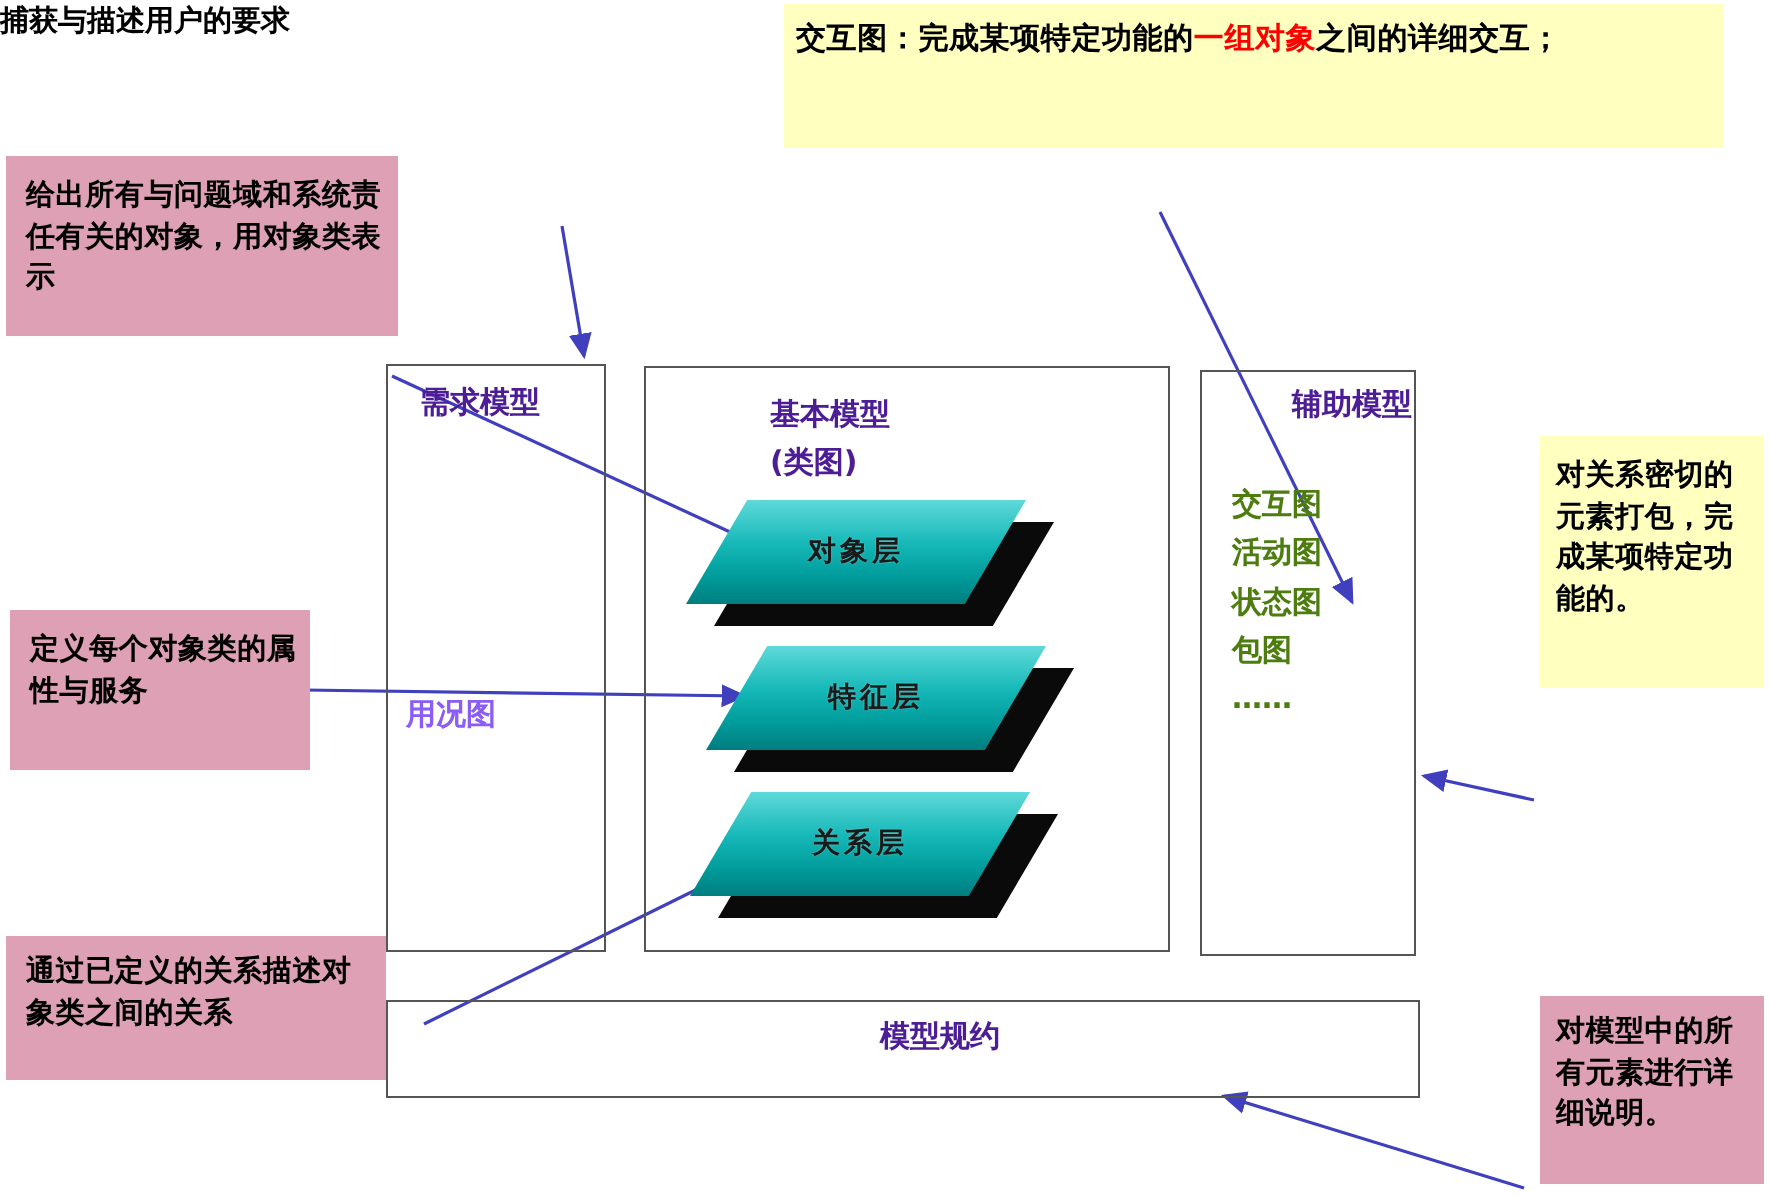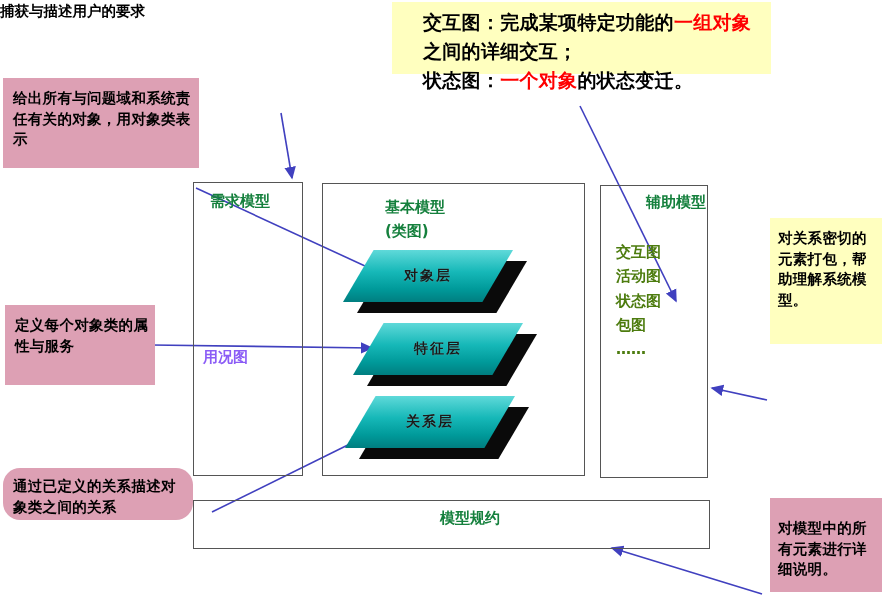--- a/index.html
+++ b/index.html
@@ -27,52 +27,51 @@
     line-height: 1.42;
     letter-spacing: 0.3px;
   }
   .note-pink { background: #dda0b4; }
   .note-yellow { background: #ffffbf; }
 
   
   #note-top-right {
     left: 392px;
     top: 2px;
-    width: 379px;
+    width: 470px;
     height: 72px;
-    padding: 6px 10px 4px 31px;
-    font-size: 19px;
+    padding: 6px 10px 4px 6px;
+    font-size: 15px;
     line-height: 1.52;
   }
   #note-top-right .red { color: #ff0000; }
 
   #note-left-1 {
     left: 3px; top: 78px; width: 196px; height: 90px;
     padding: 10px 8px 0 10px;
     font-size: 14.5px;
   }
   #note-left-2 {
     left: 5px; top: 305px; width: 150px; height: 80px;
     padding: 10px 6px 0 10px;
     font-size: 14.5px;
   }
   #note-left-3 {
-    left: 3px; top: 468px; width: 190px; height: 52px;
+    left: 3px; top: 468px; width: 190px; height: 72px;
     padding: 8px 6px 0 10px;
     font-size: 14.5px;
-    border-radius: 17px;
   }
   #note-right-1 {
     left: 770px; top: 218px; width: 112px; height: 126px;
     padding: 10px 6px 0 8px;
     font-size: 14.5px;
   }
   #note-right-2 {
     left: 770px; top: 498px; width: 112px; height: 94px;
-    padding: 20px 6px 0 8px;
+    padding: 8px 6px 0 8px;
     font-size: 14.5px;
   }
 
   
   #annot-capture {
     left: 228px; top: 80px; width: 160px;
     font-size: 14.5px; font-weight: bold; color: #000000; line-height: 1.55;
   }
 
   
@@ -82,21 +81,21 @@
     border: 1.5px solid #555555;
     background: transparent;
   }
   #box-requirement { left: 193px; top: 182px; width: 110px; height: 294px; }
   #box-basic       { left: 322px; top: 183px; width: 263px; height: 293px; }
   #box-auxiliary   { left: 600px; top: 185px; width: 108px; height: 293px; }
   #box-spec        { left: 193px; top: 500px; width: 517px; height: 49px; }
 
   .frame-title {
     position: absolute;
-    color: #15803d;
+    color: #4c1d95;
     font-weight: bold;
     font-size: 15px;
     white-space: nowrap;
   }
   #title-requirement { left: 210px; top: 192px; }
   #title-basic       { left: 385px; top: 198px; }
   #title-basic-sub   { left: 385px; top: 222px; }
   #title-auxiliary   { left: 646px; top: 193px; }
   #title-spec        { left: 440px; top: 509px; font-size: 15px; }
 
@@ -180,32 +179,29 @@
 
     <line x1="767" y1="400" x2="712" y2="388" stroke="#4040bf" stroke-width="1.6" marker-end="url(#ah)"></line>
 
     <line x1="762" y1="594" x2="612" y2="548" stroke="#4040bf" stroke-width="1.6" marker-end="url(#ah)"></line>
   </svg>
 
   <div class="note note-yellow" id="note-top-right">
     <div>
       <span>交互图：</span><span>完成某项特定功能的</span><span class="red">一组对象</span><span>之间的详细交互；</span>
     </div>
-    <div>
-      <span>状态图：</span><span class="red">一个对象</span><span>的状态变迁。</span>
-    </div>
   </div>
 
   <div class="note note-pink" id="note-left-1">给出所有与问题域和系统责任有关的对象，用对象类表示</div>
 
   <div class="note note-pink" id="note-left-2">定义每个对象类的属性与服务</div>
 
   <div class="note note-pink" id="note-left-3">通过已定义的关系描述对象类之间的关系</div>
 
-  <div class="note note-yellow" id="note-right-1">对关系密切的元素打包，帮助理解系统模型。</div>
+  <div class="note note-yellow" id="note-right-1">对关系密切的元素打包，完成某项特定功能的。</div>
 
   <div class="note note-pink" id="note-right-2">对模型中的所有元素进行详细说明。</div>
 
   <div id="annot-capture">捕获与描述用户的要求</div>
 
   <div class="frame" id="box-requirement"></div>
   <div class="frame" id="box-basic"></div>
   <div class="frame" id="box-auxiliary"></div>
   <div class="frame" id="box-spec"></div>
 

